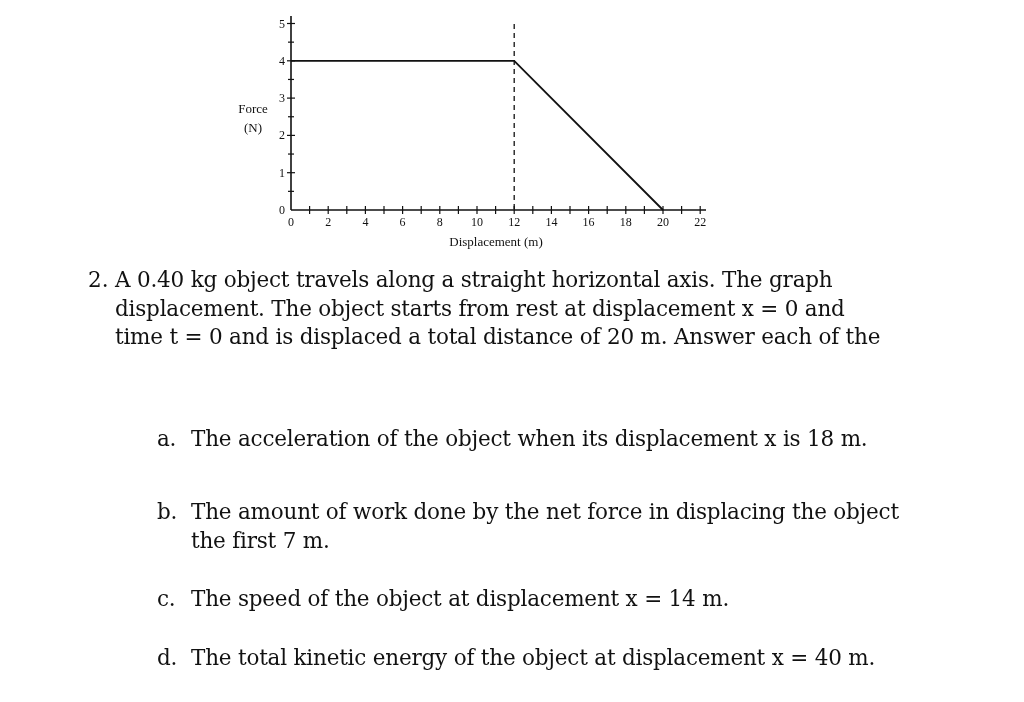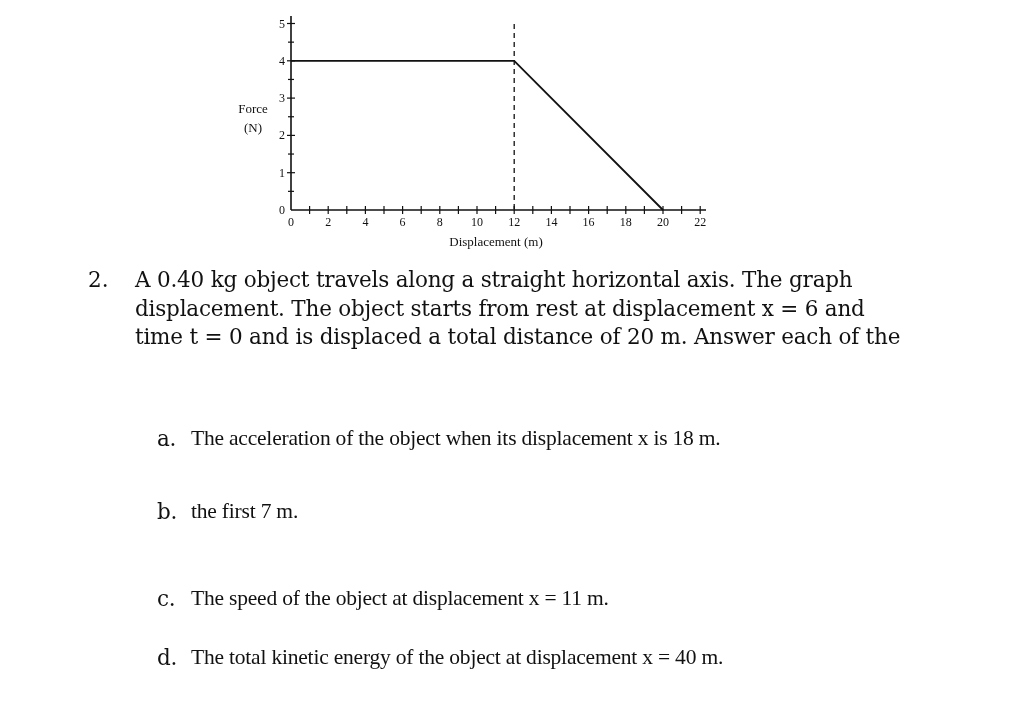--- a/index.html
+++ b/index.html
@@ -4,25 +4,25 @@
   <style>
     html, body { margin: 0; padding: 0; background: #ffffff; }
     body { width: 1024px; height: 702px; position: relative; overflow: hidden; color: #111; }
     #chart { position: absolute; left: 0; top: 0; width: 1024px; height: 260px; }
     #chart text { font-family: "Liberation Serif", serif; fill: #111; }
     .problem {
       position: absolute; left: 88px; top: 266px; width: 900px;
       font-family: "DejaVu Serif", serif; font-size: 21.5px; line-height: 28.5px; color: #111;
     }
     .problem .num { position: absolute; left: 0; top: 0; }
-    .problem .stem { margin-left: 47px; letter-spacing: -0.2px; }
+    .problem .stem { margin-left: 27px; letter-spacing: -0.2px; }
     .problem .stem span { display: block; white-space: nowrap; }
     .part { position: absolute; left: 157px; font-family: "DejaVu Serif", serif; font-size: 21.5px; line-height: 29px; color: #111; letter-spacing: -0.2px; }
     .part .lbl { position: absolute; left: 0; top: 0; }
-    .part .txt { margin-left: 34px; font-family: Liberation Serif, serif; }
+    .part .txt { margin-left: 34px; }
     .part .txt span { display: block; white-space: nowrap; }
   </style>
 </head>
 <body>
 
 <svg id="chart" viewBox="0 0 1024 260">
   <g id="axes" stroke="#111" stroke-width="1.6" fill="none">
     <line x1="291" y1="16" x2="291" y2="210"></line>
     <line x1="291" y1="210" x2="706" y2="210"></line>
   </g>
@@ -88,41 +88,42 @@
   <polyline id="series" fill="none" stroke="#111" stroke-width="1.8" points="291,60.80000000000001 514.2,60.80000000000001 663,210"></polyline>
   <text id="ylab1" x="253" y="113" font-size="13" text-anchor="middle">Force</text>
   <text id="ylab2" x="253" y="132" font-size="13" text-anchor="middle">(N)</text>
   <text id="xlab" x="496" y="246" font-size="13" text-anchor="middle">Displacement (m)</text>
 </svg>
 
 <div class="problem">
   <span class="num">2.</span>
   <div class="stem">
     <span>A 0.40 kg object travels along a straight horizontal axis.  The graph</span>
-    <span>displacement.  The object starts from rest at displacement  x = 6 and</span>
+    <span>displacement.  The object starts from rest at displacement  x = 0 and</span>
     <span>time t = 0 and is displaced a total distance of 20 m.  Answer each of the</span>
   </div>
 </div>
 
 <div class="part" style="top:424px;">
   <span class="lbl">a.</span>
   <div class="txt">
       <span>The acceleration of the object when its displacement x is 18 m.</span>
     </div>
 </div>
 <div class="part" style="top:497px;">
   <span class="lbl">b.</span>
   <div class="txt">
+    <span>The amount of work done by the net force in displacing the object</span>
     <span>the first 7 m.</span>
   </div>
 </div>
 <div class="part" style="top:584px;">
   <span class="lbl">c.</span>
   <div class="txt">
-      <span>The speed of the object at displacement x = 11 m.</span>
+      <span>The speed of the object at displacement x = 14 m.</span>
     </div>
 </div>
 <div class="part" style="top:643px;">
   <span class="lbl">d.</span>
   <div class="txt">
       <span>The total kinetic energy of the object at displacement x = 40 m.</span>
     </div>
 </div>
 
 </body></html>

